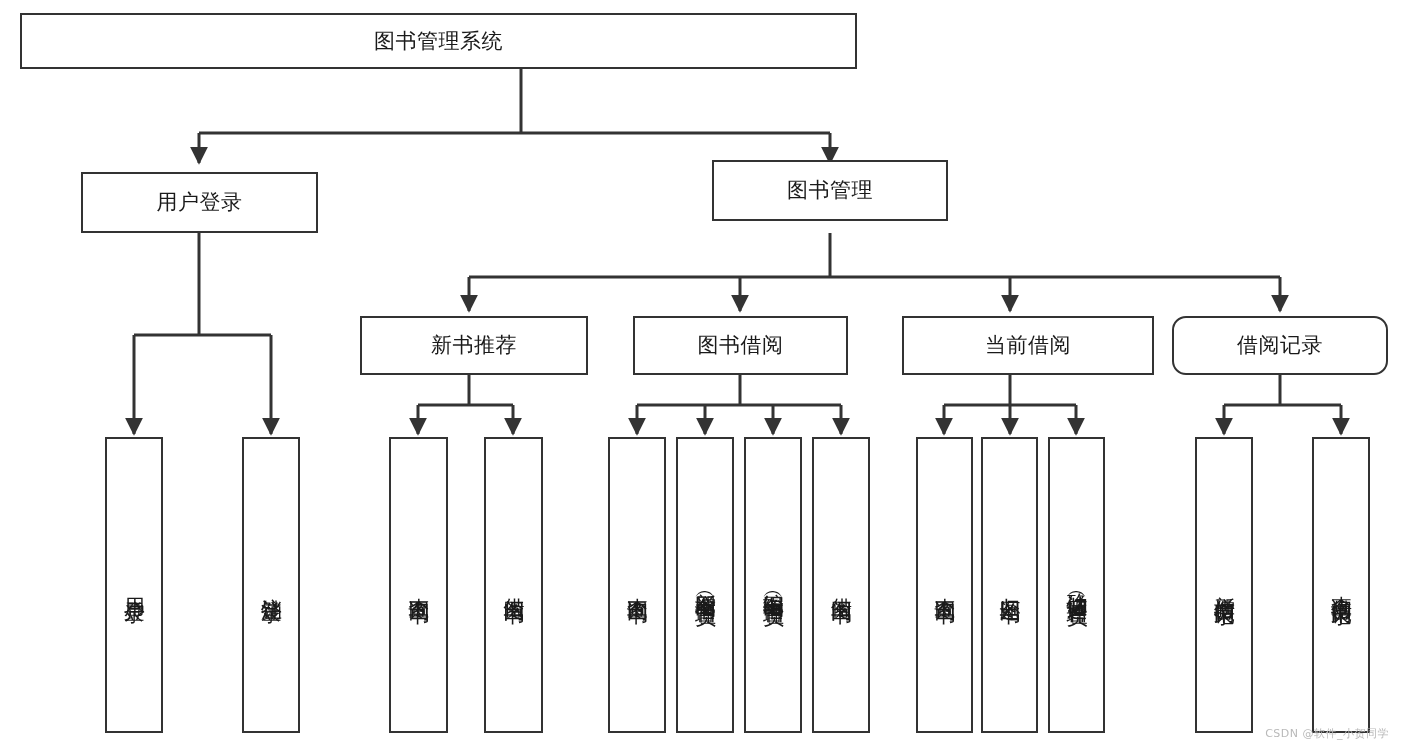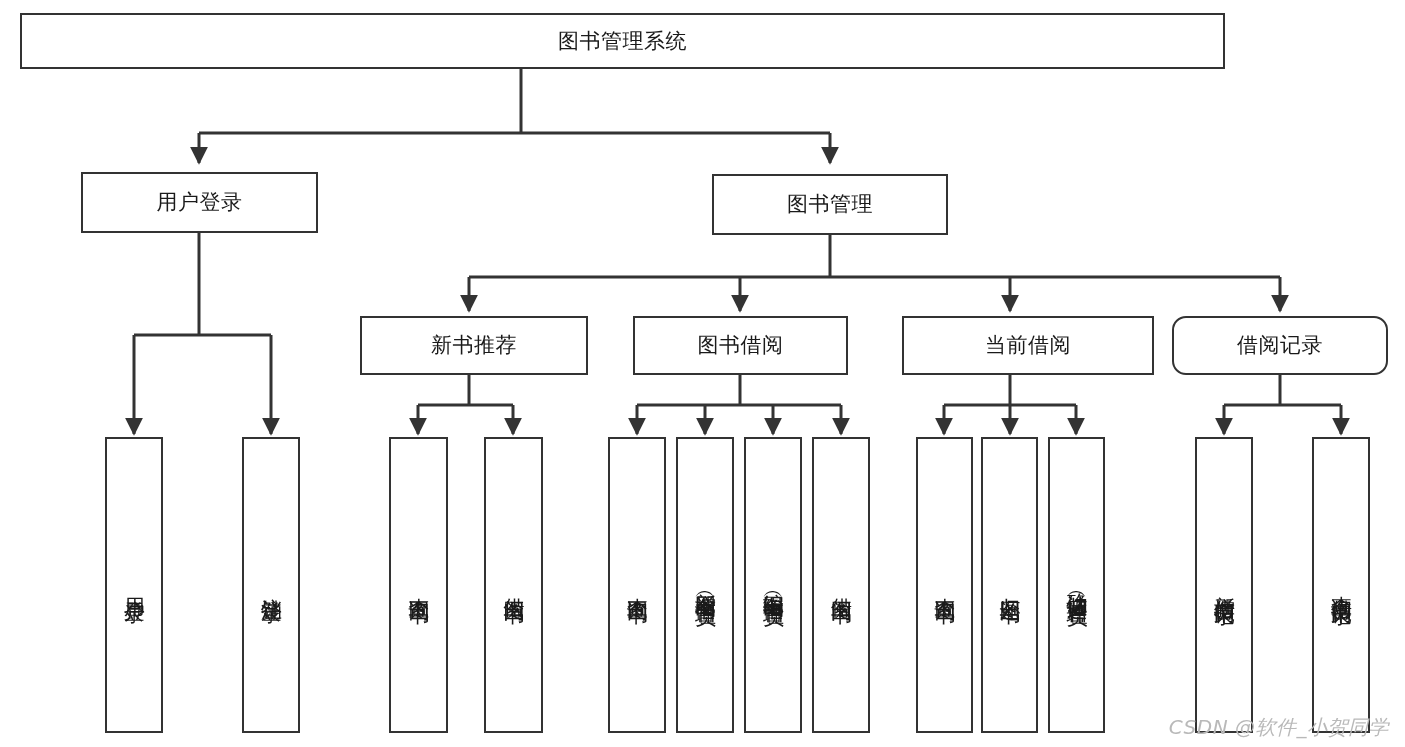--- a/index.html
+++ b/index.html
@@ -52,26 +52,25 @@
     text-orientation: upright;
     font-size: 21px;
     letter-spacing: 2px;
     line-height: 1.0;
     max-height: 100%;
   }
   #watermark {
     position: absolute;
     right: 16px;
     bottom: 6px;
-    font-size: 20px;
+    font-size: 11px;
     color: #b9b9b9;
     letter-spacing: 0.5px;
     white-space: nowrap;
     user-select: none;
-    font-style: italic;
   }
 </style>
 </head>
 <body>
 
 <div id="canvas">
 
   <svg id="wires" viewBox="0 0 1405 747" width="1405" height="747" xmlns="http://www.w3.org/2000/svg">
     <defs>
       <marker id="arrow" viewBox="0 0 10 10" refX="9" refY="5" markerWidth="6" markerHeight="6" orient="auto-start-reverse">
@@ -115,28 +114,28 @@
       <path d="M 1010 405 L 1010 434" marker-end="url(#arrow)"></path>
       <path d="M 1076 405 L 1076 434" marker-end="url(#arrow)"></path>
 
       <path d="M 1280 375 L 1280 405"></path>
       <path d="M 1224 405 L 1341 405"></path>
       <path d="M 1224 405 L 1224 434" marker-end="url(#arrow)"></path>
       <path d="M 1341 405 L 1341 434" marker-end="url(#arrow)"></path>
     </g>
   </svg>
 
-  <div class="node horizontal" style="left:20px; top:13px; width:1205px; height:56px;">
+  <div class="node horizontal" style="left:20px; top:13px; width:837px; height:56px;">
     <span class="label">图书管理系统</span>
   </div>
 
   <div class="node horizontal" style="left:81px; top:172px; width:237px; height:61px;">
     <span class="label">用户登录</span>
   </div>
-  <div class="node horizontal" style="left:712px; top:174px; width:236px; height:61px;">
+  <div class="node horizontal" style="left:712px; top:160px; width:236px; height:61px;">
     <span class="label">图书管理</span>
   </div>
 
   <div class="node horizontal" style="left:360px; top:316px; width:228px; height:59px;">
     <span class="label">新书推荐</span>
   </div>
   <div class="node horizontal" style="left:633px; top:316px; width:215px; height:59px;align-items:center;">
     <span class="label">图书借阅</span>
   </div>
   <div class="node horizontal" style="left:902px; top:316px; width:252px; height:59px;">

